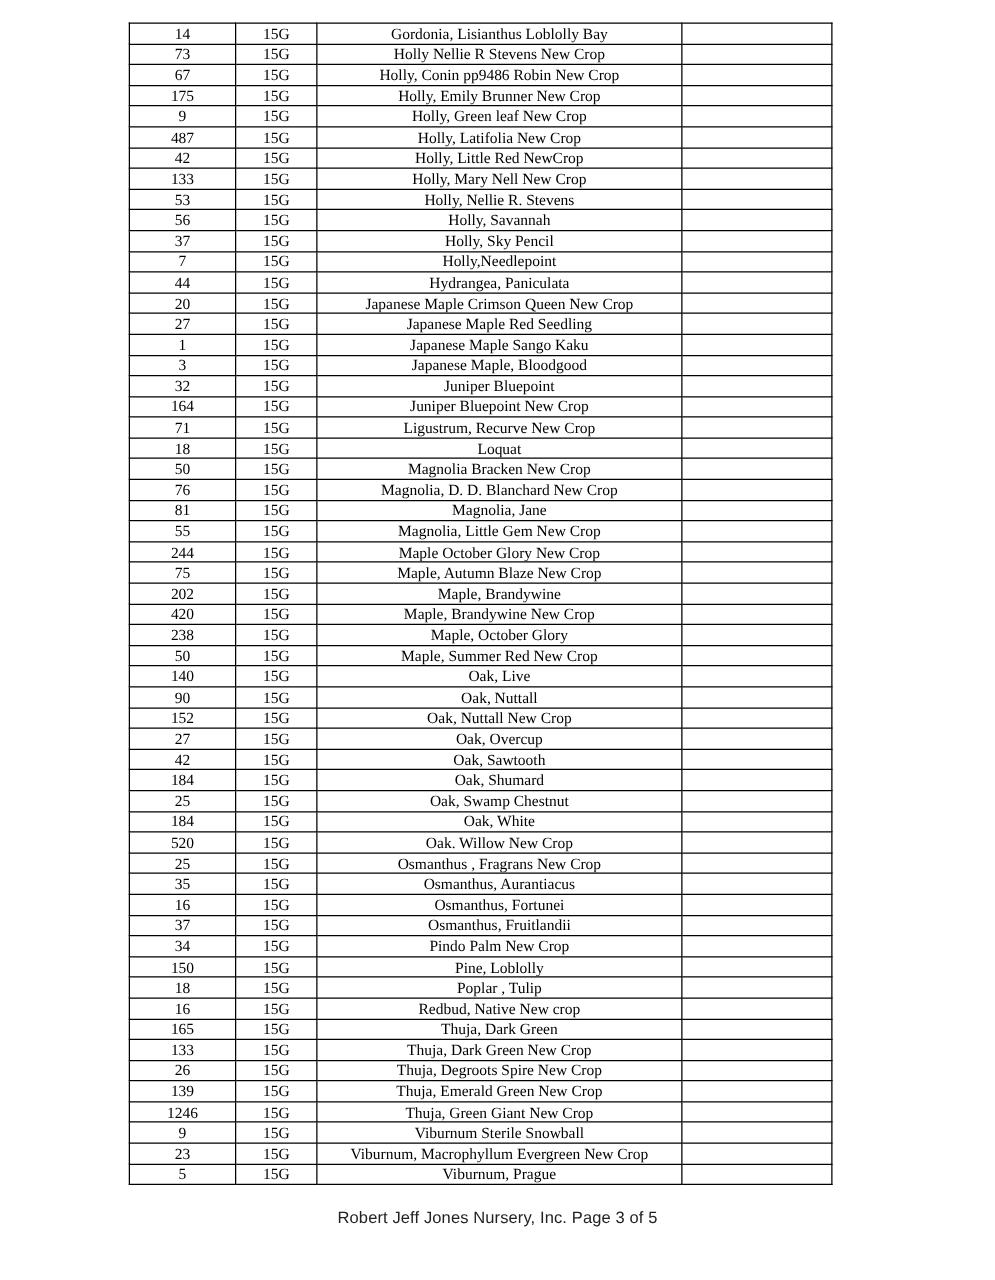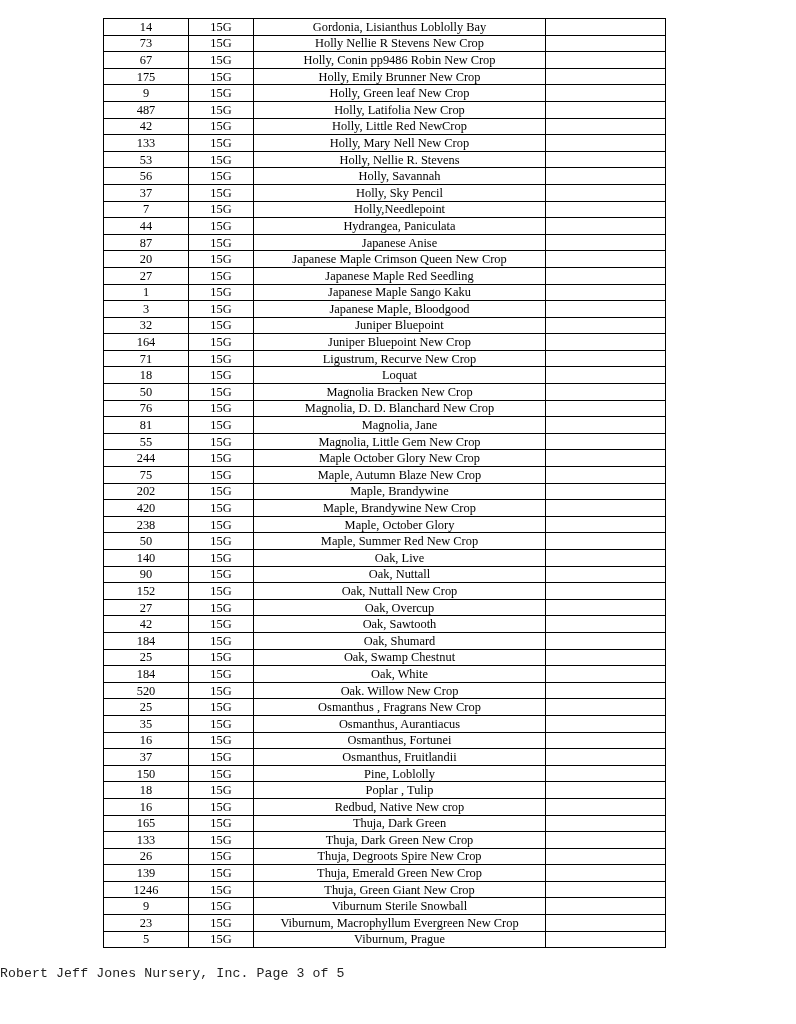--- a/index.html
+++ b/index.html
@@ -70,22 +70,22 @@
   td.note {
     text-align: left;
   }
 
   
   #page-footer {
     position: absolute;
     left: 0;
     top: 966px;
     width: 796px;
-    text-align: left;
-    font-family: Liberation Mono, monospace;
+    text-align: center;
+    font-family: Liberation Sans, sans-serif;
     font-size: 13.2px;
     color: #222222;
     letter-spacing: 0.1px;
   }
 </style>
 </head>
 <body>
 
 <div id="page">
 
@@ -170,26 +170,20 @@
           <td class="desc">Holly,Needlepoint</td>
           <td class="note"></td>
         </tr>
         <tr>
           <td class="qty">44</td>
           <td class="size">15G</td>
           <td class="desc">Hydrangea, Paniculata</td>
           <td class="note"></td>
         </tr>
         <tr>
-          <td class="qty">87</td>
-          <td class="size">15G</td>
-          <td class="desc">Japanese Anise</td>
-          <td class="note"></td>
-        </tr>
-        <tr>
           <td class="qty">20</td>
           <td class="size">15G</td>
           <td class="desc">Japanese Maple Crimson Queen New Crop</td>
           <td class="note"></td>
         </tr>
         <tr>
           <td class="qty">27</td>
           <td class="size">15G</td>
           <td class="desc">Japanese Maple Red Seedling</td>
           <td class="note"></td>
@@ -362,20 +356,26 @@
           <td class="desc">Osmanthus, Fortunei</td>
           <td class="note"></td>
         </tr>
         <tr>
           <td class="qty">37</td>
           <td class="size">15G</td>
           <td class="desc">Osmanthus, Fruitlandii</td>
           <td class="note"></td>
         </tr>
         <tr>
+          <td class="qty">34</td>
+          <td class="size">15G</td>
+          <td class="desc">Pindo Palm  New Crop</td>
+          <td class="note"></td>
+        </tr>
+        <tr>
           <td class="qty">150</td>
           <td class="size">15G</td>
           <td class="desc">Pine, Loblolly</td>
           <td class="note"></td>
         </tr>
         <tr>
           <td class="qty">18</td>
           <td class="size">15G</td>
           <td class="desc">Poplar , Tulip</td>
           <td class="note"></td>

